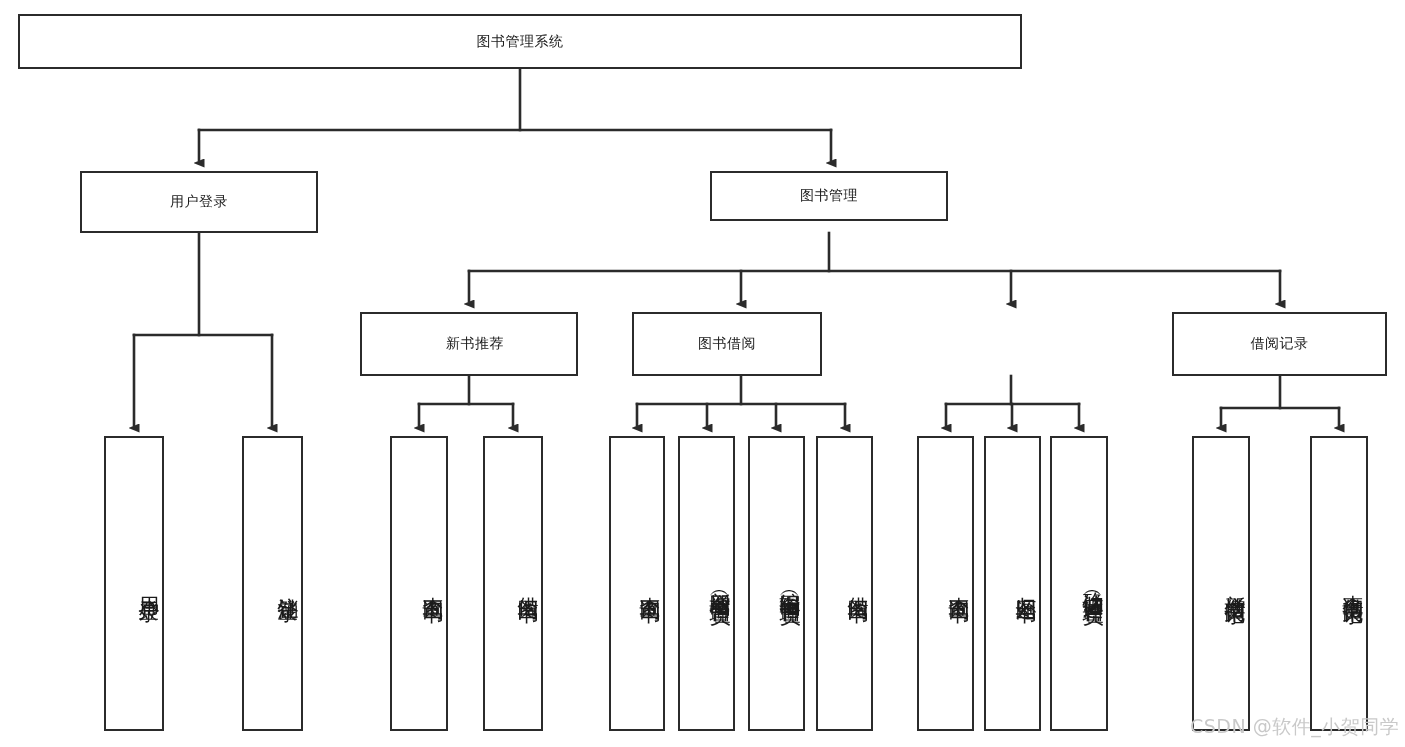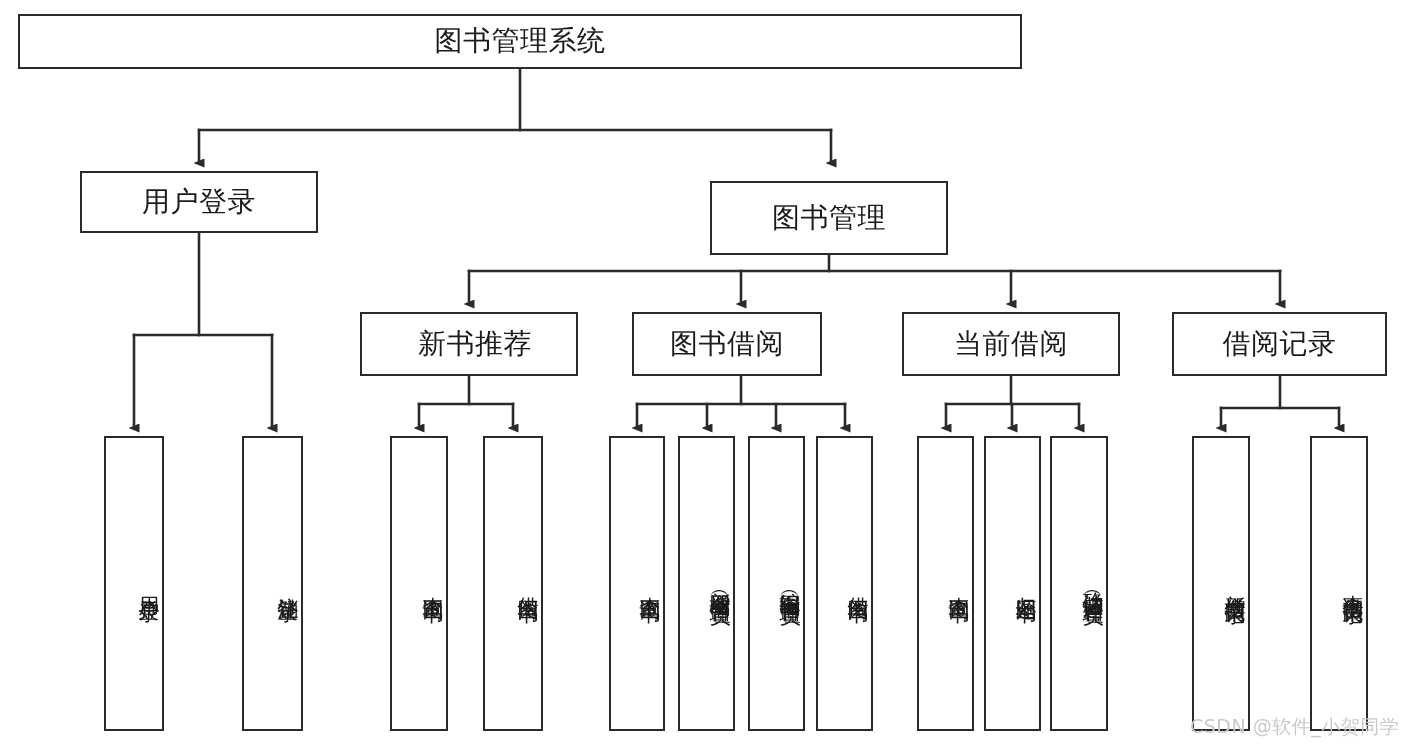--- a/index.html
+++ b/index.html
@@ -32,21 +32,21 @@
     border: 2px solid #2b2b2b;
     background: #ffffff;
     display: flex;
     align-items: center;
     justify-content: center;
     text-align: center;
     color: #1b1b1b;
     z-index: 2;
   }
   .node-h {
-    font-size: 28px;
+    font-size: 14px;
     line-height: 1.1;
     letter-spacing: 0.5px;
     padding: 2px 6px;
     text-align: center;
   }
   .node-v {
     writing-mode: vertical-rl;
     text-orientation: upright;
     font-size: 21px;
     line-height: 1.12;
@@ -115,25 +115,24 @@
       <path d="M1280,376 L1280,408"></path>
       <path d="M1221,408 L1339,408"></path>
       <path d="M1221,408 L1221,425" marker-end="url(#arrow)"></path>
       <path d="M1339,408 L1339,425" marker-end="url(#arrow)"></path>
     </g>
   </svg>
 
   <div class="node node-h" style="left: 18px; top: 14px; width: 1004px; height: 55px;">图书管理系统</div>
 
   <div class="node node-h" style="left: 80px; top: 171px; width: 238px; height: 62px;">用户登录</div>
-  <div class="node node-h" style="left: 710px; top: 181px; width: 238px; height: 74px;">图书管理</div>
+  <div class="node node-h" style="left: 710px; top: 171px; width: 238px; height: 50px;">图书管理</div>
 
   <div class="node node-h" style="left: 360px; top: 312px; width: 218px; height: 64px; padding-left: 18px;">新书推荐</div>
   <div class="node node-h" style="left: 632px; top: 312px; width: 190px; height: 64px;">图书借阅</div>
-  <div class="node node-h" style="left: 902px; top: 312px; width: 218px; height: 64px;">当前借阅</div>
   <div class="node node-h" style="left: 1172px; top: 312px; width: 215px; height: 64px;">借阅记录</div>
 
   <div class="node node-v" style="left: 104px; top: 436px; width: 60px; height: 295px;">用户登录</div>
   <div class="node node-v" style="left: 242px; top: 436px; width: 61px; height: 295px;">注销登录</div>
   <div class="node node-v" style="left: 390px; top: 436px; width: 58px; height: 295px;">查询图书</div>
   <div class="node node-v" style="left: 483px; top: 436px; width: 60px; height: 295px;">借阅图书</div>
   <div class="node node-v" style="left: 609px; top: 436px; width: 56px; height: 295px;">查询图书</div>
   <div class="node node-v" style="left: 678px; top: 436px; width: 57px; height: 295px;">新增图书（管理员）</div>
   <div class="node node-v" style="left: 748px; top: 436px; width: 57px; height: 295px;">编辑图书（管理员）</div>
   <div class="node node-v" style="left: 816px; top: 436px; width: 57px; height: 295px;">借阅图书</div>

